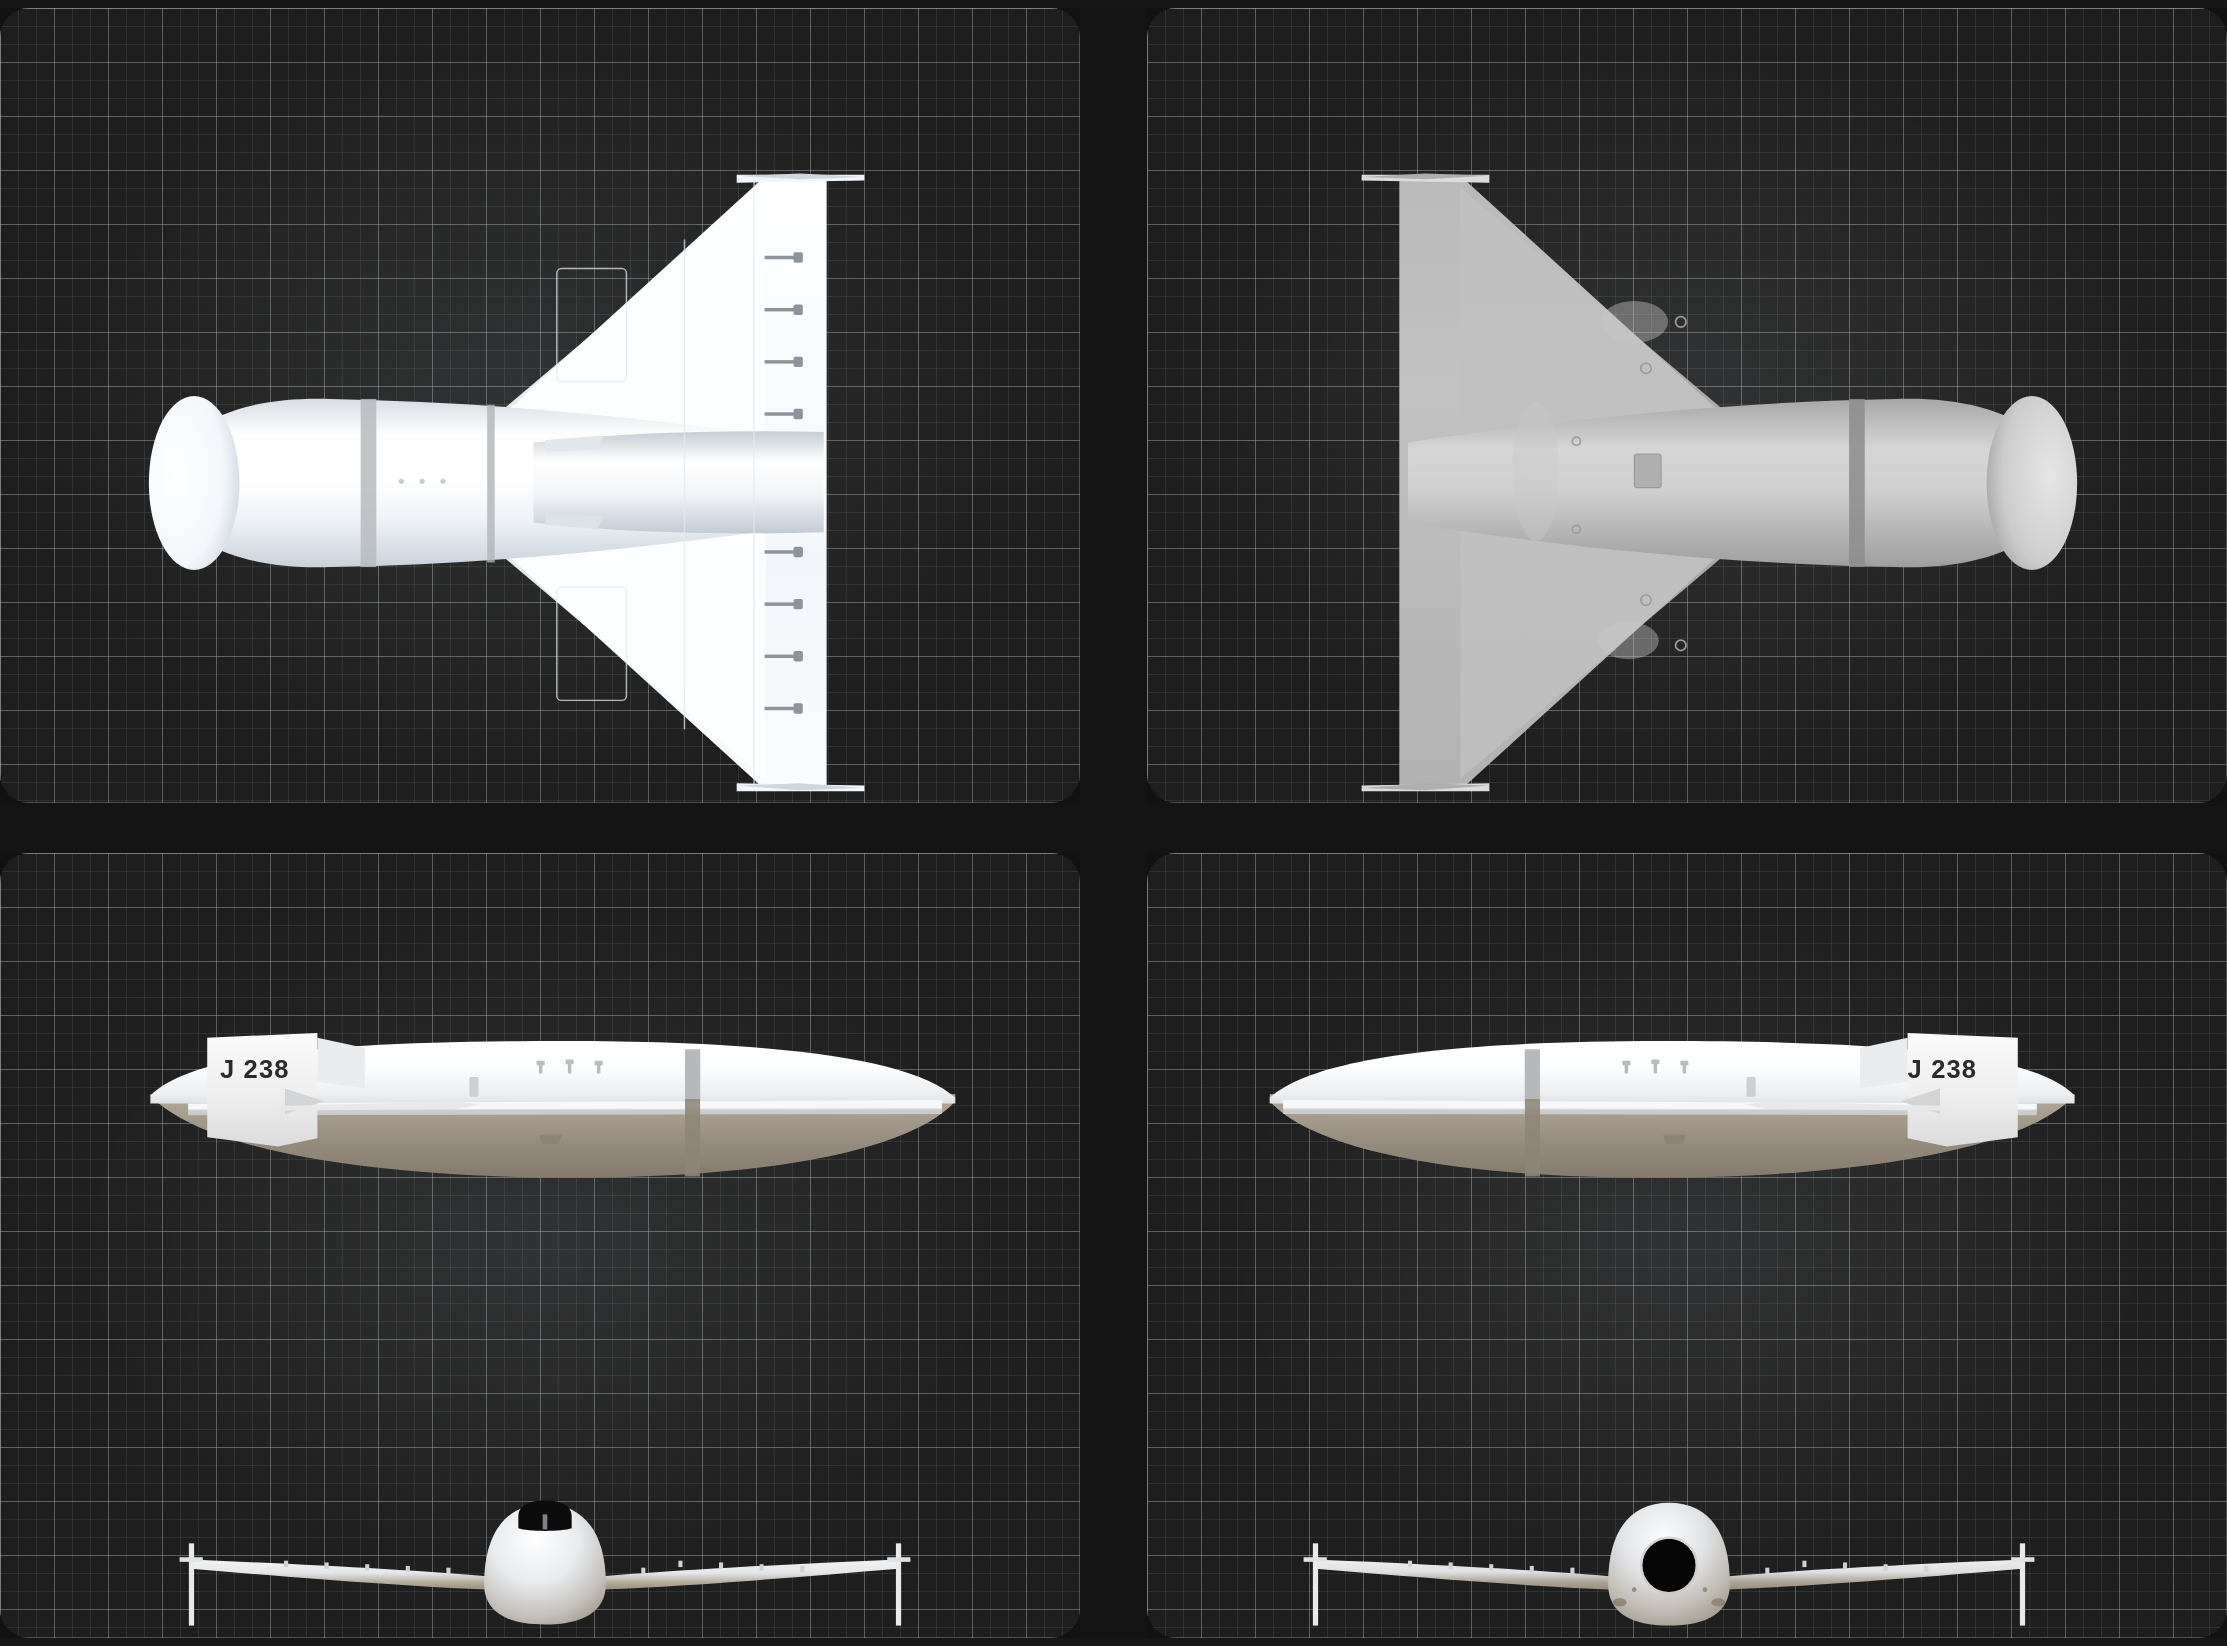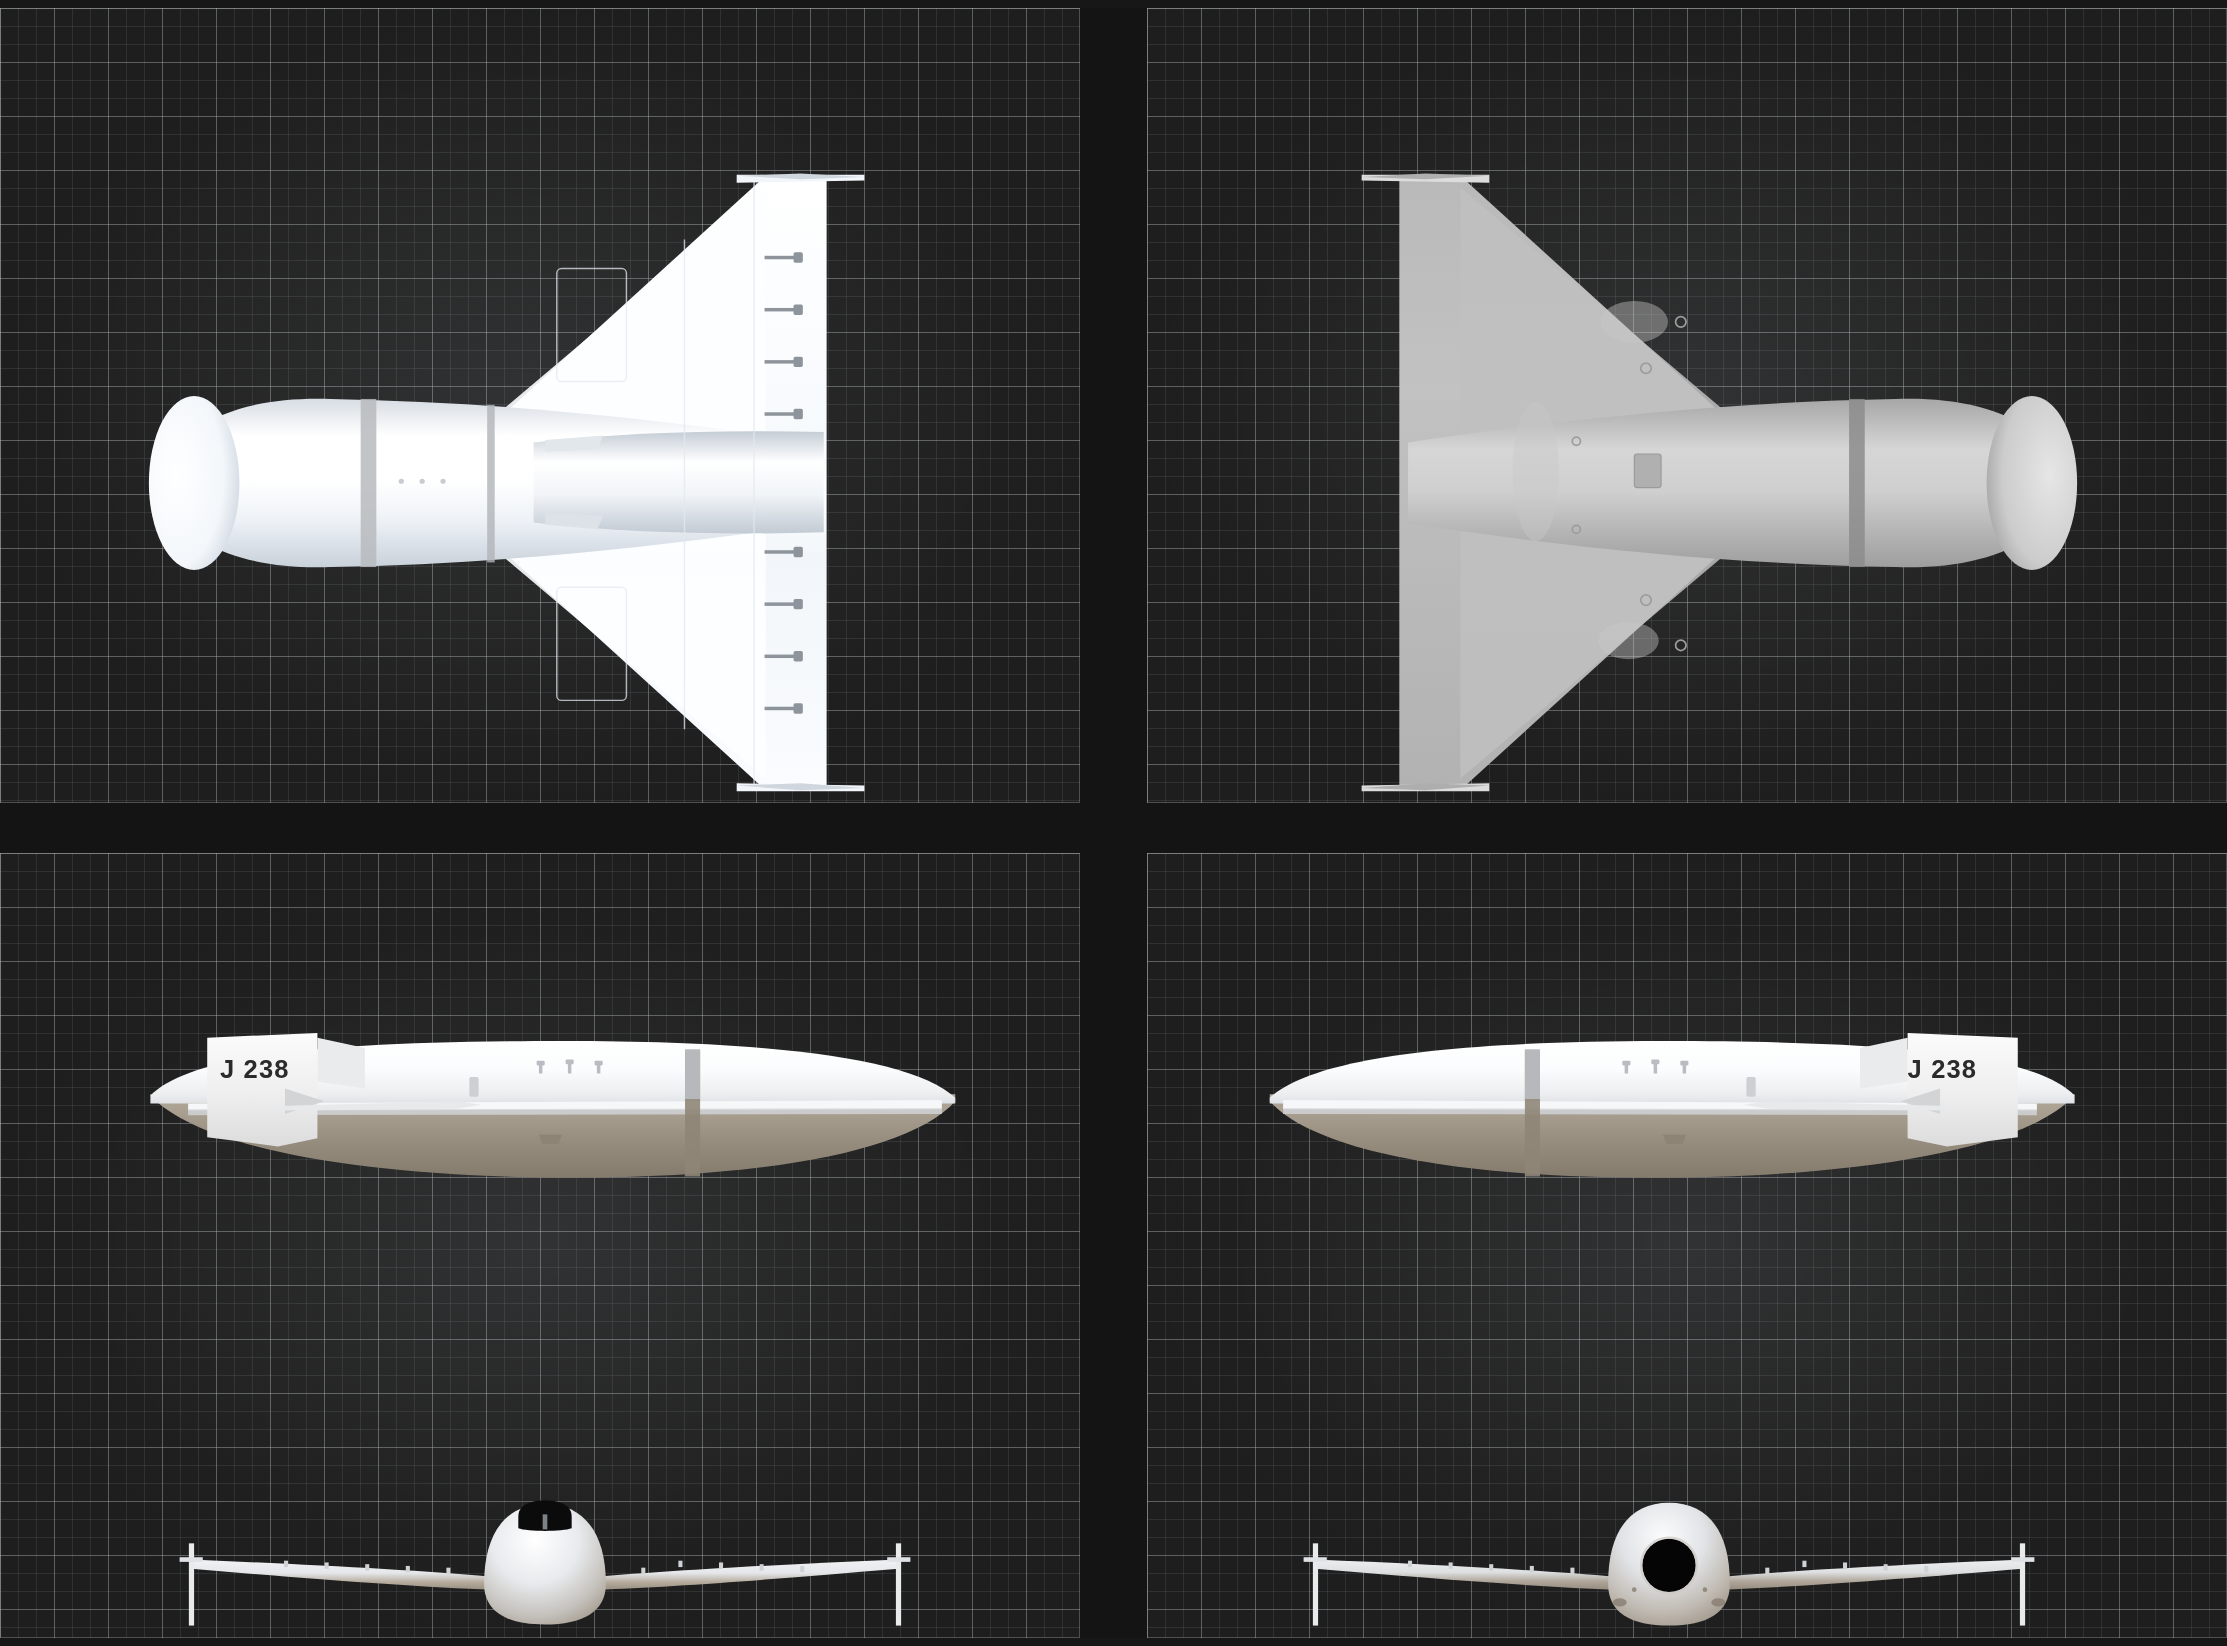--- a/index.html
+++ b/index.html
@@ -1,21 +1,21 @@
 <!DOCTYPE html>
 <html style="font-size:9.3px"><head>
 <meta charset="utf-8">
 <style>
   html,body{margin:0;padding:0;background:#111111;}
   body{font-family:"Liberation Sans",sans-serif;}
 
   #stage{position:relative;width:2227px;height:1647px;background:#121212;overflow:hidden;}
 
   
-  .viewport{position:absolute;background:#1e1e1e;overflow:hidden;}
+  .viewport{position:absolute;background:#1e1e1e;overflow:hidden;border-radius:29px;}
   .gridfill{position:absolute;inset:0;
     background-image:
       linear-gradient(to right, rgba(180,185,190,.34) 0.9px, transparent 0.9px),
       linear-gradient(to bottom, rgba(180,185,190,.34) 0.9px, transparent 0.9px),
       linear-gradient(to right, rgba(150,155,160,.145) 0.7px, transparent 0.7px),
       linear-gradient(to bottom, rgba(150,155,160,.145) 0.7px, transparent 0.7px);
     background-size:54px 54px, 54px 54px, 18px 18px, 18px 18px;
   }
   .gridfill::after{content:"";position:absolute;inset:0;
     background:radial-gradient(ellipse 70% 70% at 50% 50%, rgba(255,255,255,.030), rgba(0,0,0,0) 75%);}

